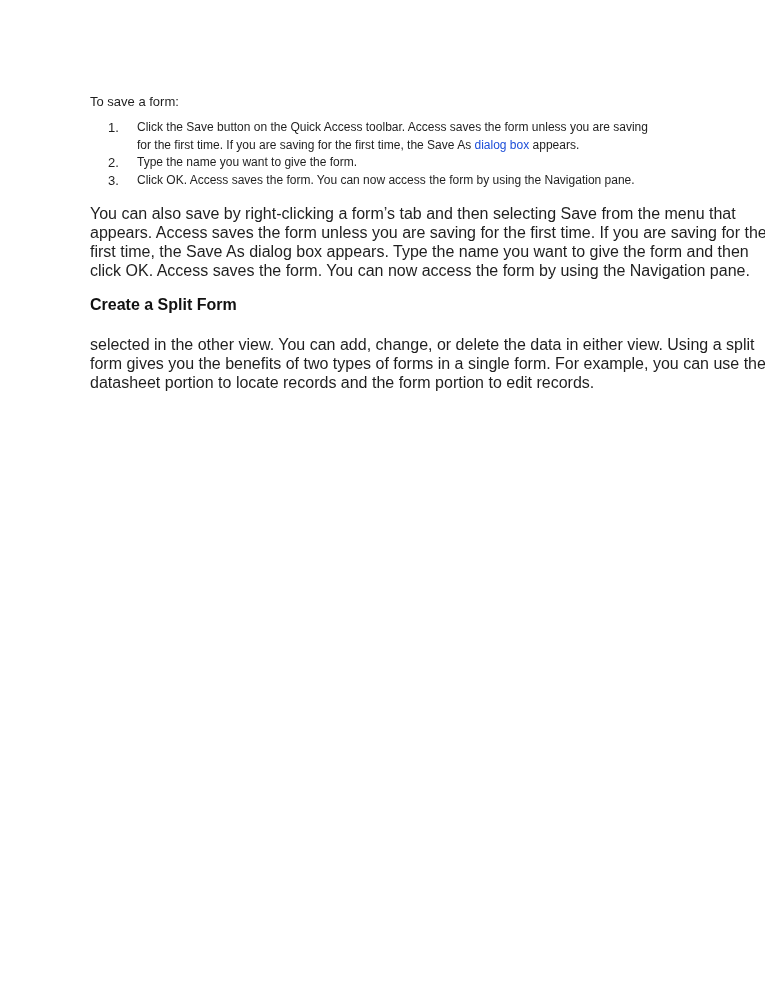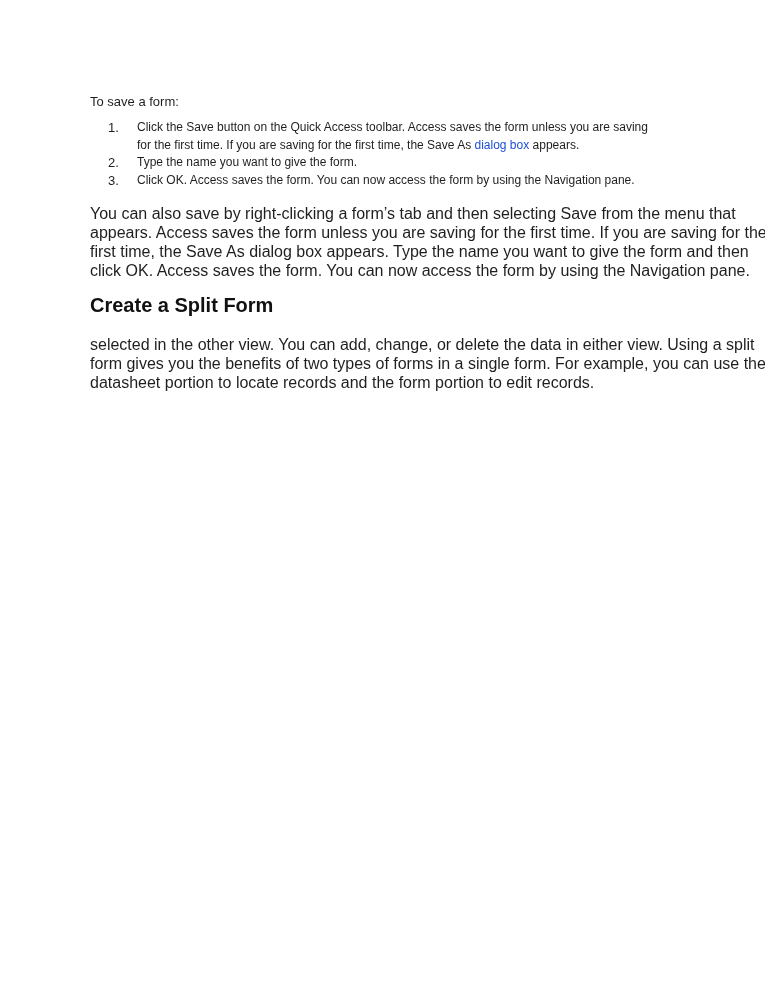--- a/index.html
+++ b/index.html
@@ -49,21 +49,21 @@
   .para {
     font-size: 16px;
     line-height: 19px;
     margin: 0 0 15px 0;
   }
   .para2 {
     margin-top: 20px;
     margin-bottom: 0;
   }
   .section-heading {
-    font-size: 20px;
+    font-size: 16px;
     line-height: 20px;
     font-weight: bold;
     margin: 0;
     color: #111111;
   }
   .link {
     color: #3333cc;
     text-decoration: none;
     cursor: pointer;
   }

